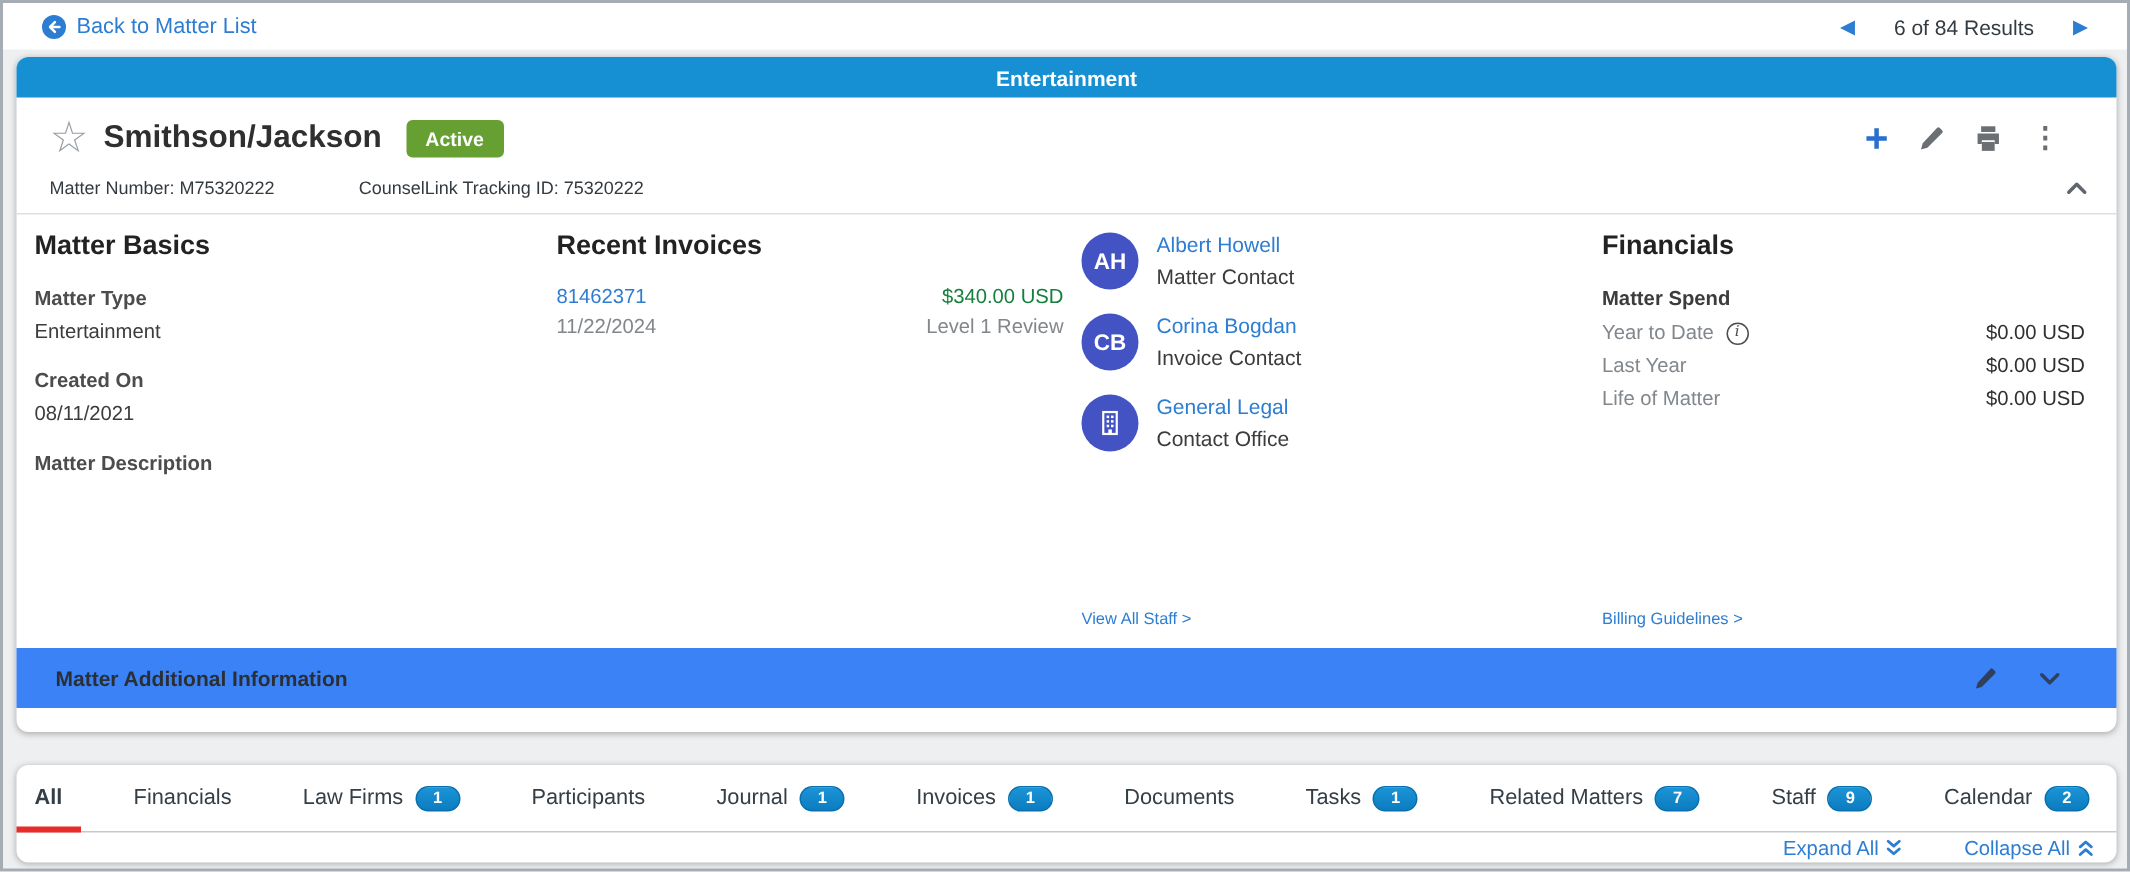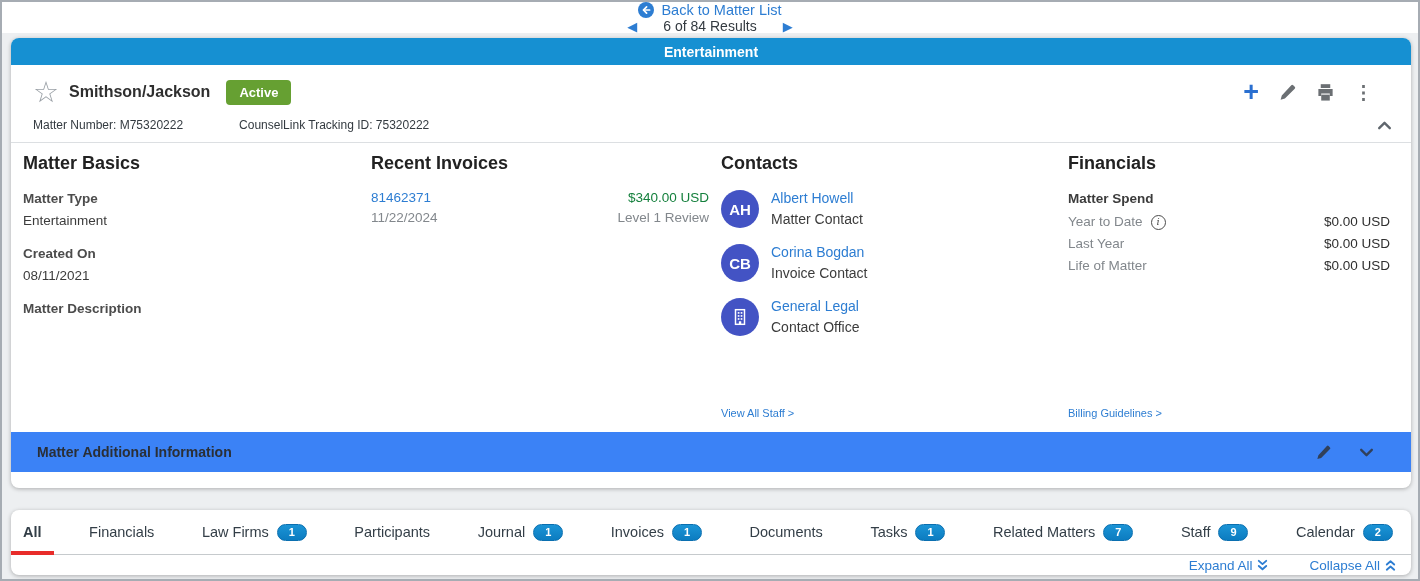--- a/index.html
+++ b/index.html
@@ -5,40 +5,40 @@
   * { margin:0; padding:0; box-sizing:border-box; }
   html,body { background:#d9dcdf; }
   body { font-family:"Liberation Sans", sans-serif; }
   .screen {
     position:relative; width:1420px; height:581px; overflow:hidden;
     background:#edeff1; border:2px solid #a6acb3;
   }
   
   .topbar {
     position:absolute; top:0; left:0; right:0; height:31px; background:#fff;
-    display:flex; justify-content:space-between; align-items:center; padding:0 26px;flex-direction:column;
+    display:flex; justify-content:space-between; align-items:center; padding:0 26px;
   }
   .back-link { display:flex; align-items:center; gap:7px; color:#2d7dd2; font-size:14.5px; cursor:pointer; text-decoration:none; }
   .back-icon { width:16px; height:16px; display:inline-flex; }
   .pager { display:flex; align-items:center; gap:26px; font-size:14px; color:#333a40; }
   .pager-arrow { color:#2d7dd2; font-size:13px; cursor:pointer; }
   
   .card {
     position:absolute; left:9px; width:1400px; background:#fff;
     border-radius:8px; box-shadow:0 1px 4px rgba(0,0,0,.28);
   }
   .main-card { top:36px; height:450px; }
   .category-bar {
     height:27px; background:#1690d2; border-radius:8px 8px 0 0;
     color:#fff; font-weight:bold; font-size:14px;
     display:flex; align-items:center; justify-content:center;
   }
   .title-row { position:absolute; top:34px; left:0; right:0; height:40px; display:flex; align-items:center; padding:0 22px; }
   .star-icon { font-size:29px; color:#9aa0a6; line-height:1; margin-right:10px; cursor:pointer; }
-  .matter-title { font-size:16px; font-weight:bold; color:#2f2f2f; }
+  .matter-title { font-size:21px; font-weight:bold; color:#2f2f2f; }
   .status-badge {
     margin-left:16px; background:#66a032; color:#fff; font-size:13px; font-weight:bold;
     padding:5px 13px; border-radius:4px;
   }
   .toolbar { margin-left:auto; display:flex; align-items:center; gap:19px; padding-right:16px; }
   .tool { cursor:pointer; display:inline-flex; align-items:center; }
   .plus-icon { color:#2a6fd0; font-size:27px; font-weight:bold; line-height:20px; }
   .gray-tool { color:#6b6f73; }
   .kebab-icon { color:#6b6f73; font-size:19px; font-weight:bold; }
   .subtitle-row { position:absolute; top:76px; left:0; right:0; height:22px; display:flex; align-items:center; padding:0 18px 0 22px; font-size:12px; color:#333a40; }
@@ -203,21 +203,20 @@
             <div class="invoice-date">11/22/2024</div>
           </div>
           <div>
             <div class="invoice-amt">$340.00 USD</div>
             <div class="invoice-status">Level 1 Review</div>
           </div>
         </div>
       </div>
 
       <div class="col col-contacts">
-        <h2 class="section-title">Contacts</h2>
         <div class="contact-row">
           <span class="avatar">AH</span>
           <span>
             <a class="contact-name">Albert Howell</a>
             <span class="contact-role">Matter Contact</span>
           </span>
         </div>
         <div class="contact-row">
           <span class="avatar">CB</span>
           <span>

